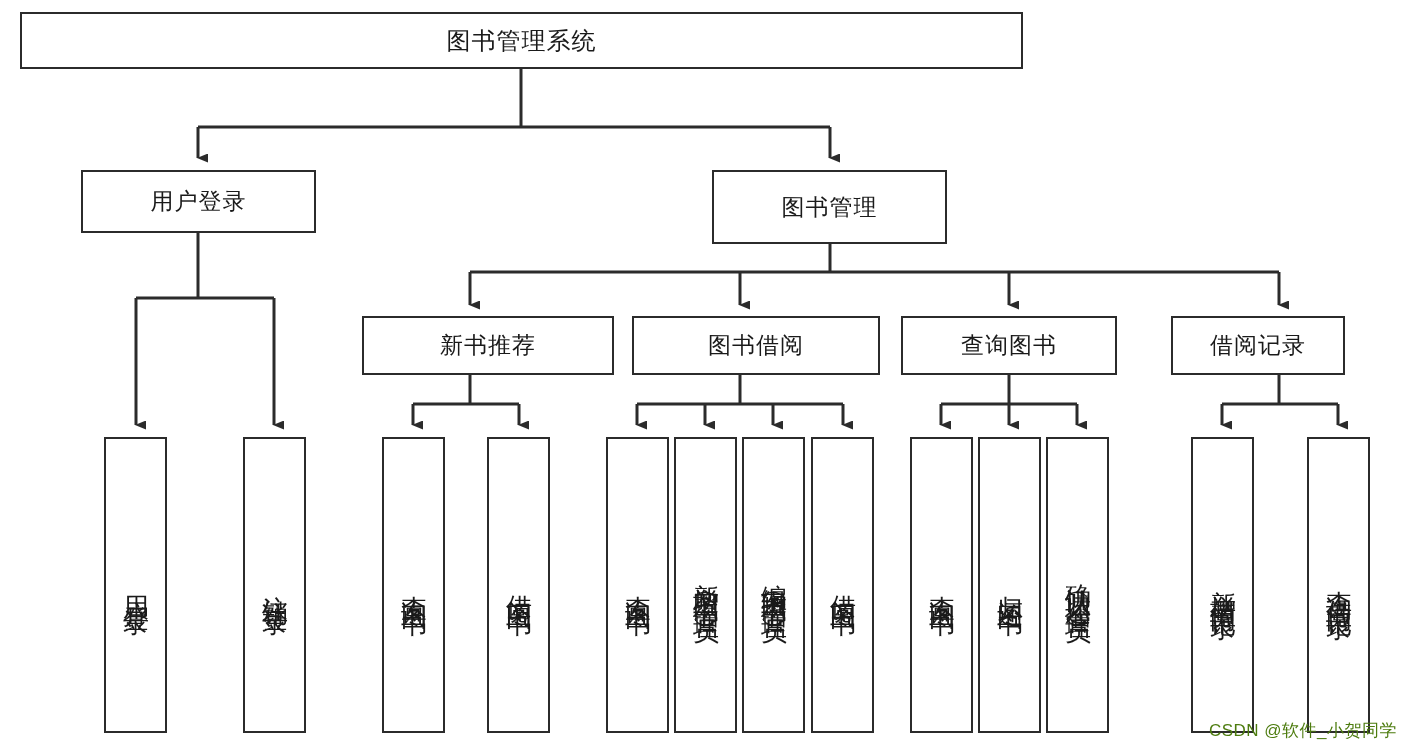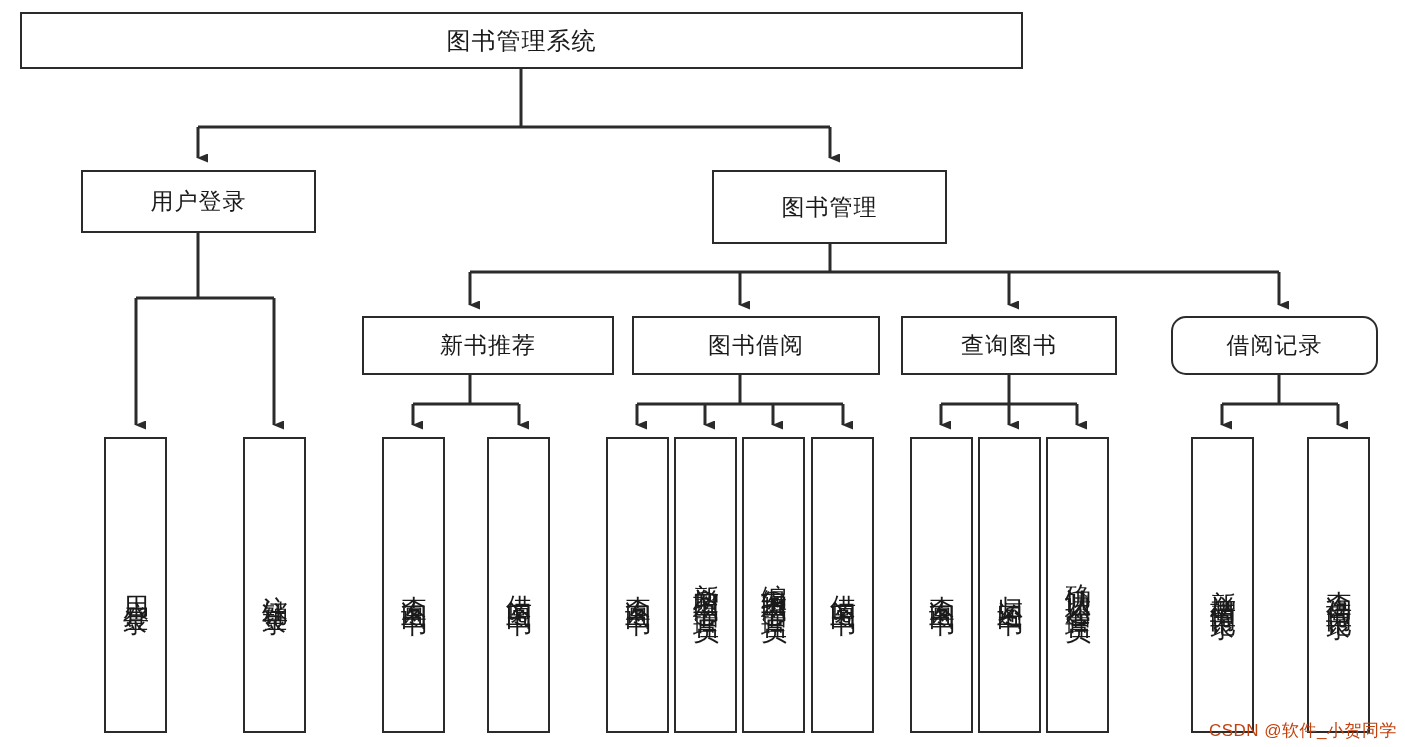--- a/index.html
+++ b/index.html
@@ -61,21 +61,21 @@
     font-size: 26px;
     letter-spacing: 5px;
     white-space: normal;
     max-height: 100%;
   }
   #watermark {
     position: absolute;
     right: 8px;
     bottom: 5px;
     font-size: 17px;
-    color: #c2410c;
+    color: #4d7c0f;
     letter-spacing: 0.5px;
     z-index: 5;
     white-space: nowrap;
   }
 </style>
 </head>
 <body>
 
 <div id="diagram-canvas">
 
@@ -149,21 +149,21 @@
   </div>
 
   <div class="node horiz" style="left:632px; top:316px; width:248px; height:59px;">
     <span class="node-label">图书借阅</span>
   </div>
 
   <div class="node horiz" style="left:901px; top:316px; width:216px; height:59px;">
     <span class="node-label">查询图书</span>
   </div>
 
-  <div class="node horiz" style="left:1171px; top:316px; width:207px; height:59px;border-radius:15px;">
+  <div class="node horiz" style="left:1171px; top:316px; width:174px; height:59px;">
     <span class="node-label">借阅记录</span>
   </div>
 
   <div class="node leaf" style="left:104px; top:437px; width:63px; height:296px;">
     <span class="node-label">用户登录</span>
   </div>
 
   <div class="node leaf" style="left:243px; top:437px; width:63px; height:296px;">
     <span class="node-label">注销登录</span>
   </div>

